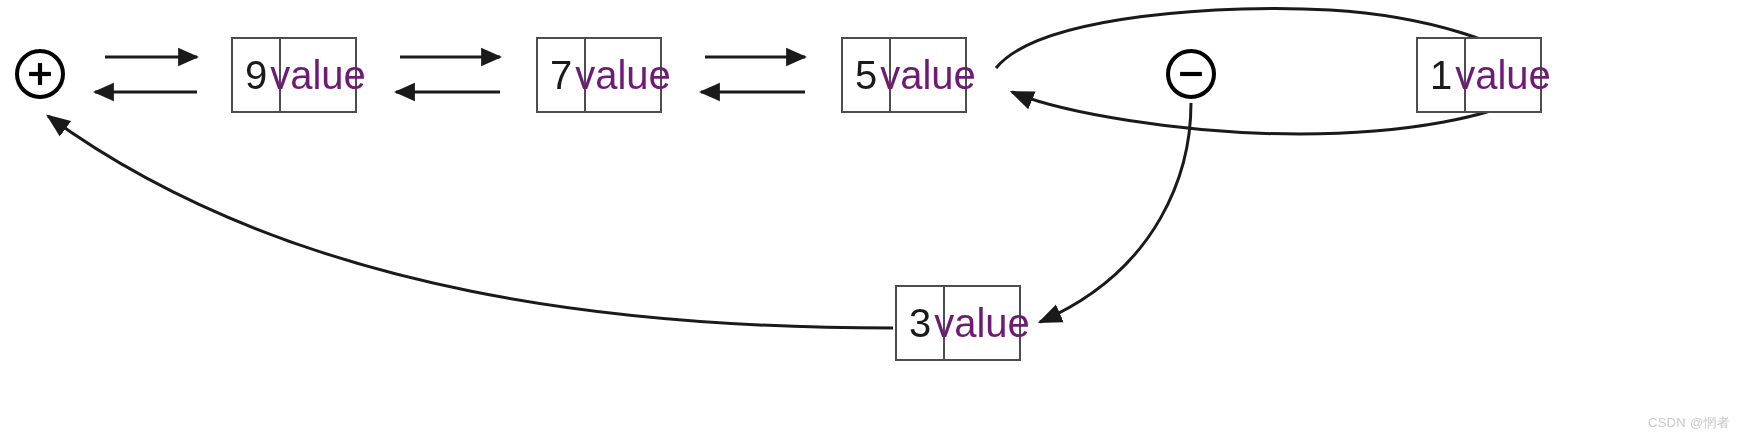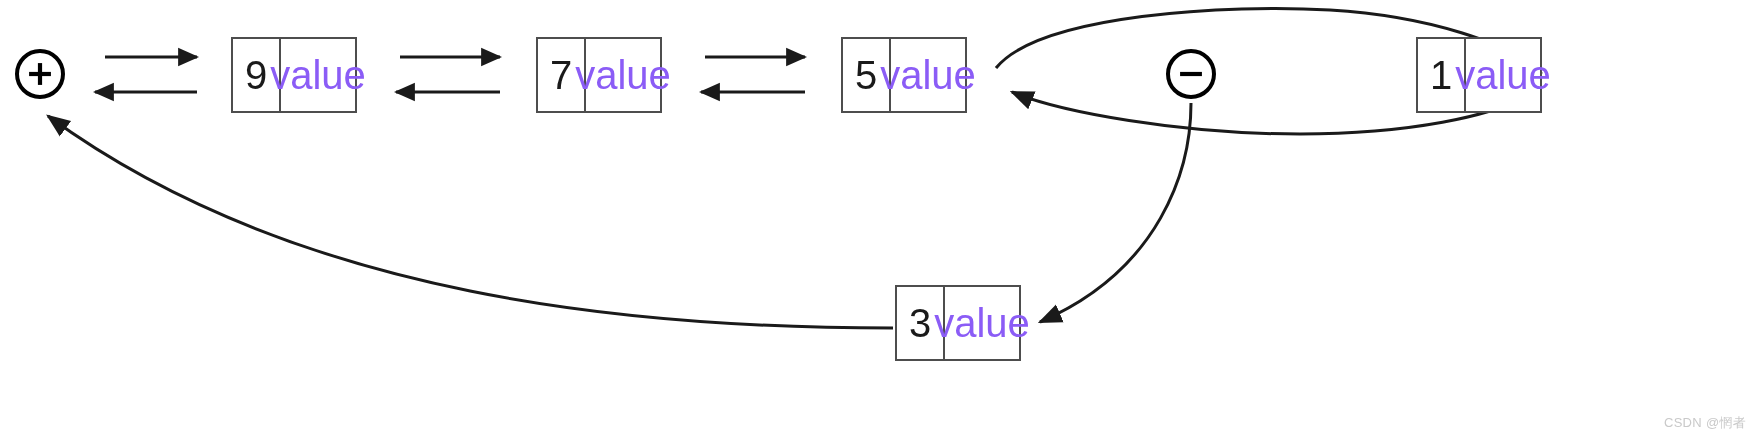--- a/index.html
+++ b/index.html
@@ -42,42 +42,42 @@
     color: #1a1a1a;
     font-family: "Liberation Sans", sans-serif;
     line-height: 1;
   }
   .node-value {
     display: flex;
     align-items: center;
     justify-content: center;
     box-sizing: border-box;
     font-size: 40px;
-    color: #8b5cf6;
+    color: #701a75;
     font-family: "Liberation Sans", sans-serif;
     line-height: 1;
     padding: 12px 4px;
   }
   .op-circle {
     position: absolute;
     border-radius: 50%;
     border: 4px solid #000000;
     background: #ffffff;
     box-sizing: border-box;
   }
   .op-glyph {
     position: absolute;
     left: 0;
     top: 0;
     width: 100%;
     height: 100%;
   }
   .watermark {
     position: absolute;
-    right: 8px;
+    right: 24px;
     bottom: 8px;
     font-size: 13px;
     color: #c9c9c9;
     font-family: "Liberation Sans", sans-serif;
     letter-spacing: 0.3px;
     user-select: none;
   }
 </style>
 </head>
 <body>

